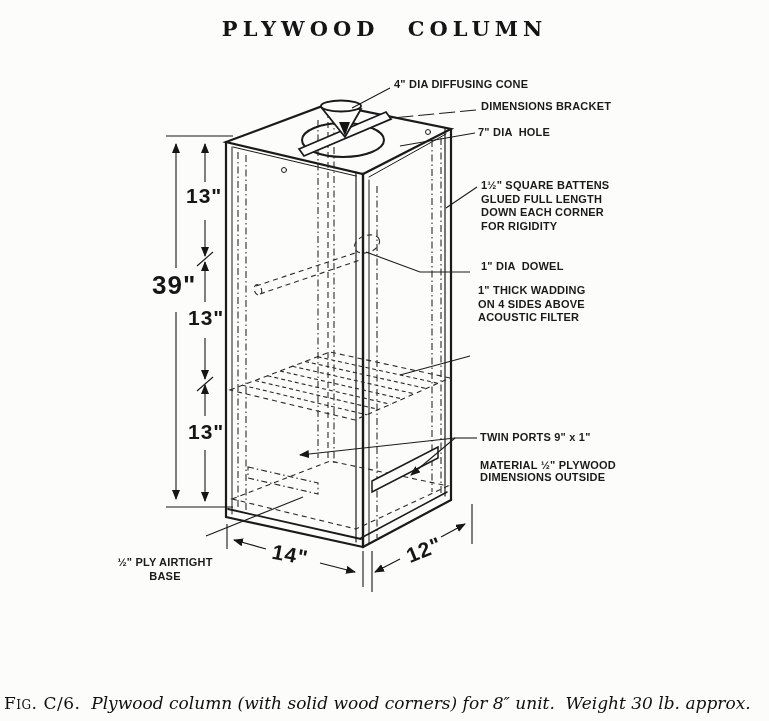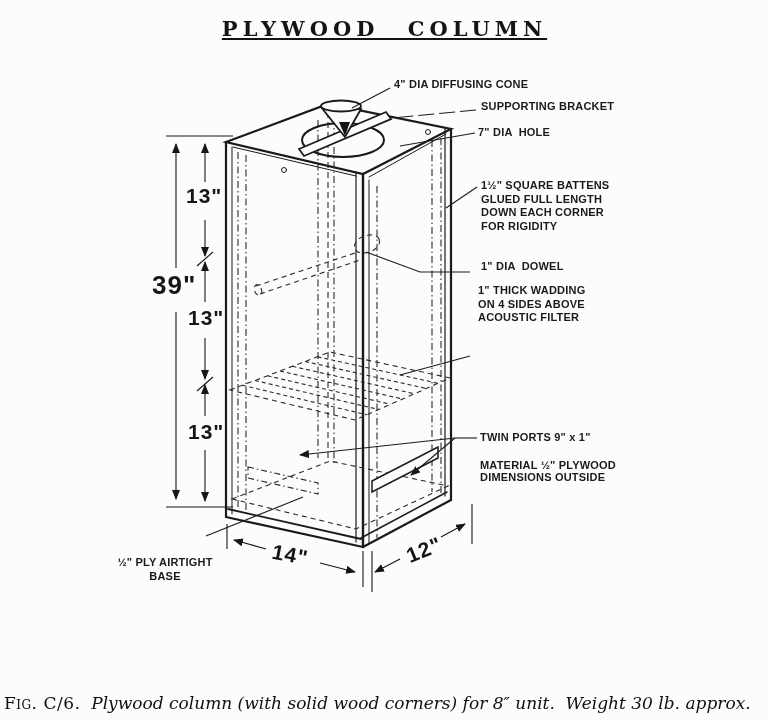--- a/index.html
+++ b/index.html
@@ -4,21 +4,21 @@
 <style>
   html,body{margin:0;padding:0;background:#888;}
   .page{
     position:relative;width:769px;height:721px;background:#fcfcfa;
     overflow:hidden;font-family:"Liberation Sans",sans-serif;color:#161616;
     margin:0 auto;
   }
   .title{
     position:absolute;top:16px;left:0;width:100%;text-align:center;
     font-family:"DejaVu Serif",serif;font-weight:bold;font-size:21px;
-    letter-spacing:5px;word-spacing:16px;color:#141414;text-decoration:underline;
+    letter-spacing:5px;word-spacing:16px;color:#141414;
   }
   svg.draw{position:absolute;left:0;top:0;}
   .lbl{
     position:absolute;font-size:11px;line-height:13.5px;letter-spacing:.2px;
     white-space:pre-wrap;color:#1a1a1a;font-weight:bold;
   }
   .dim{
     position:absolute;font-weight:bold;font-size:21px;color:#161616;
     letter-spacing:1px;white-space:nowrap;
   }
@@ -153,21 +153,21 @@
       <path d="M470,272 L420,272 L366,252"></path>
       <line x1="470" y1="356" x2="400" y2="375"></line>
       <line x1="477" y1="438" x2="455" y2="438"></line>
       <line x1="455" y1="438" x2="300" y2="455" marker-end="url(#arw)"></line>
       <line x1="455" y1="438" x2="411" y2="475" marker-end="url(#arw)"></line>
       <line x1="206" y1="536" x2="303" y2="497"></line>
     </g>
   </svg>
 
   <div class="lbl" style="left:394px;top:78px;">4" DIA DIFFUSING CONE</div>
-  <div class="lbl" style="left:481px;top:100px;">SUPPORTING BRACKET</div>
+  <div class="lbl" style="left:481px;top:100px;">DIMENSIONS BRACKET</div>
   <div class="lbl" style="left:478px;top:126px;">7" DIA  HOLE</div>
   <div class="lbl" style="left:481px;top:179px;">1½" SQUARE BATTENS
 GLUED FULL LENGTH
 DOWN EACH CORNER
 FOR RIGIDITY</div>
   <div class="lbl" style="left:481px;top:260px;">1" DIA  DOWEL</div>
   <div class="lbl" style="left:478px;top:284px;">1" THICK WADDING
 ON 4 SIDES ABOVE
 ACOUSTIC FILTER</div>
   <div class="lbl" style="left:480px;top:431px;">TWIN PORTS 9" x 1"</div>

